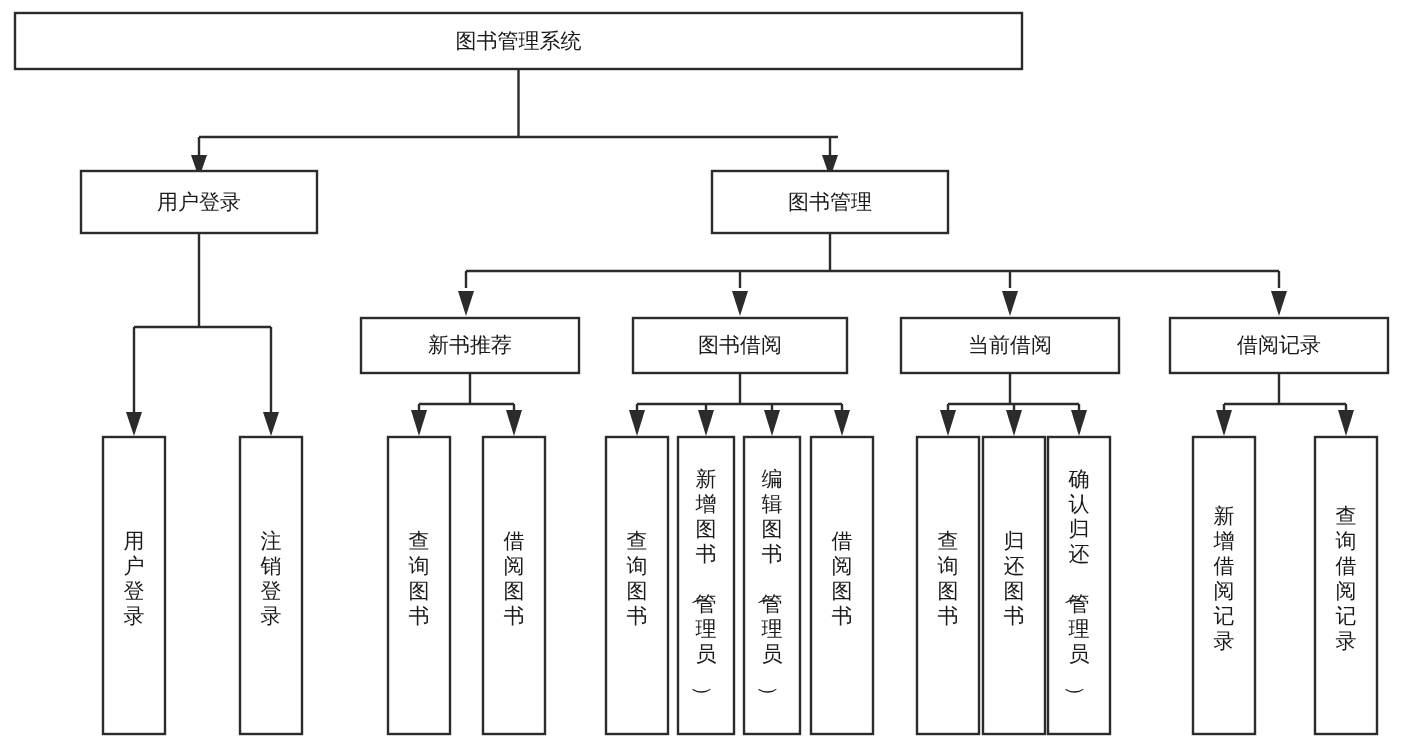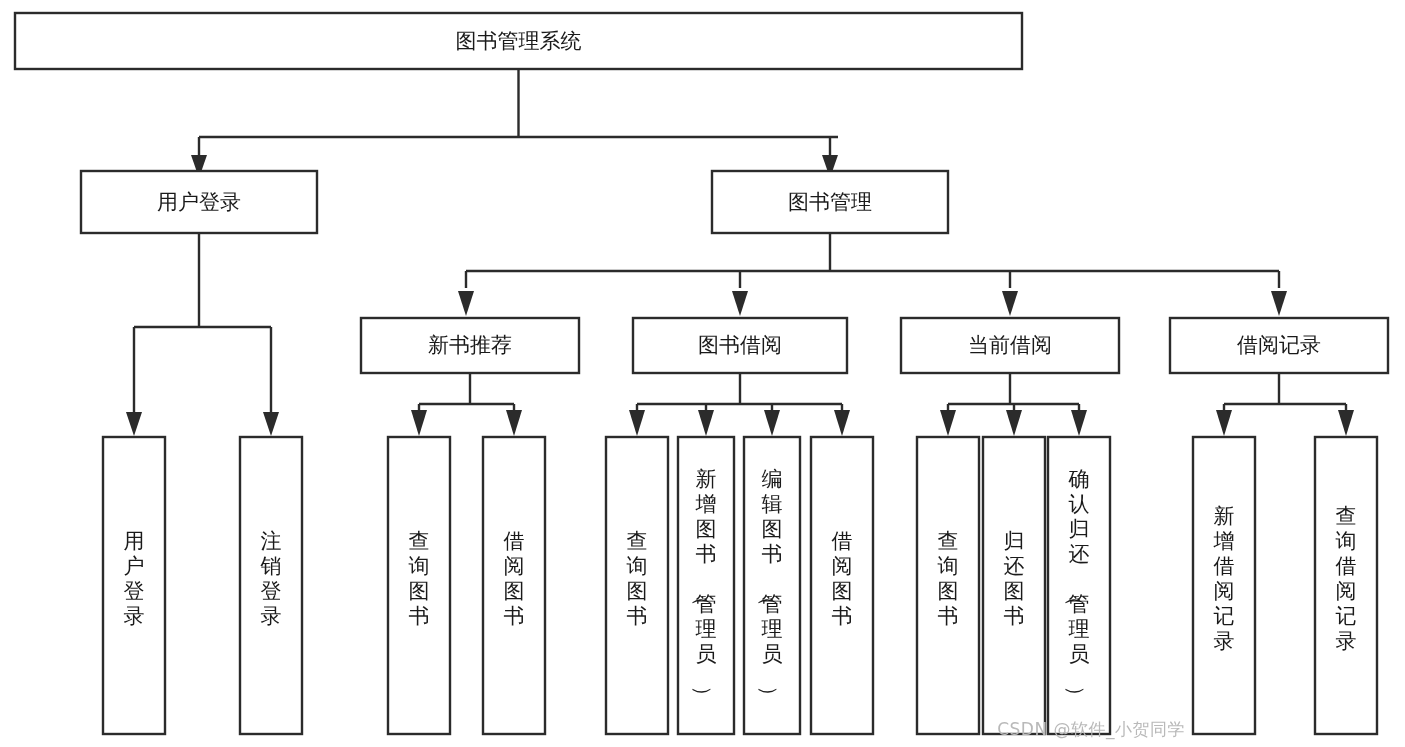--- a/index.html
+++ b/index.html
@@ -204,15 +204,14 @@
       <text class="node-label-vert" x="1224" y="470"><tspan x="1224" y="523">新</tspan><tspan x="1224" y="548">增</tspan><tspan x="1224" y="573">借</tspan><tspan x="1224" y="598">阅</tspan><tspan x="1224" y="623">记</tspan><tspan x="1224" y="648">录</tspan></text>
     </g>
 
     <g>
       <rect class="box-rect" x="1315" y="437" width="62" height="297"></rect>
       <text class="node-label-vert" x="1346" y="470"><tspan x="1346" y="523">查</tspan><tspan x="1346" y="548">询</tspan><tspan x="1346" y="573">借</tspan><tspan x="1346" y="598">阅</tspan><tspan x="1346" y="623">记</tspan><tspan x="1346" y="648">录</tspan></text>
     </g>
 
   </svg>
 
-  <div class="watermark">CSDN @软件_小贺同学</div>
 
 </div>
 
 </body></html>

